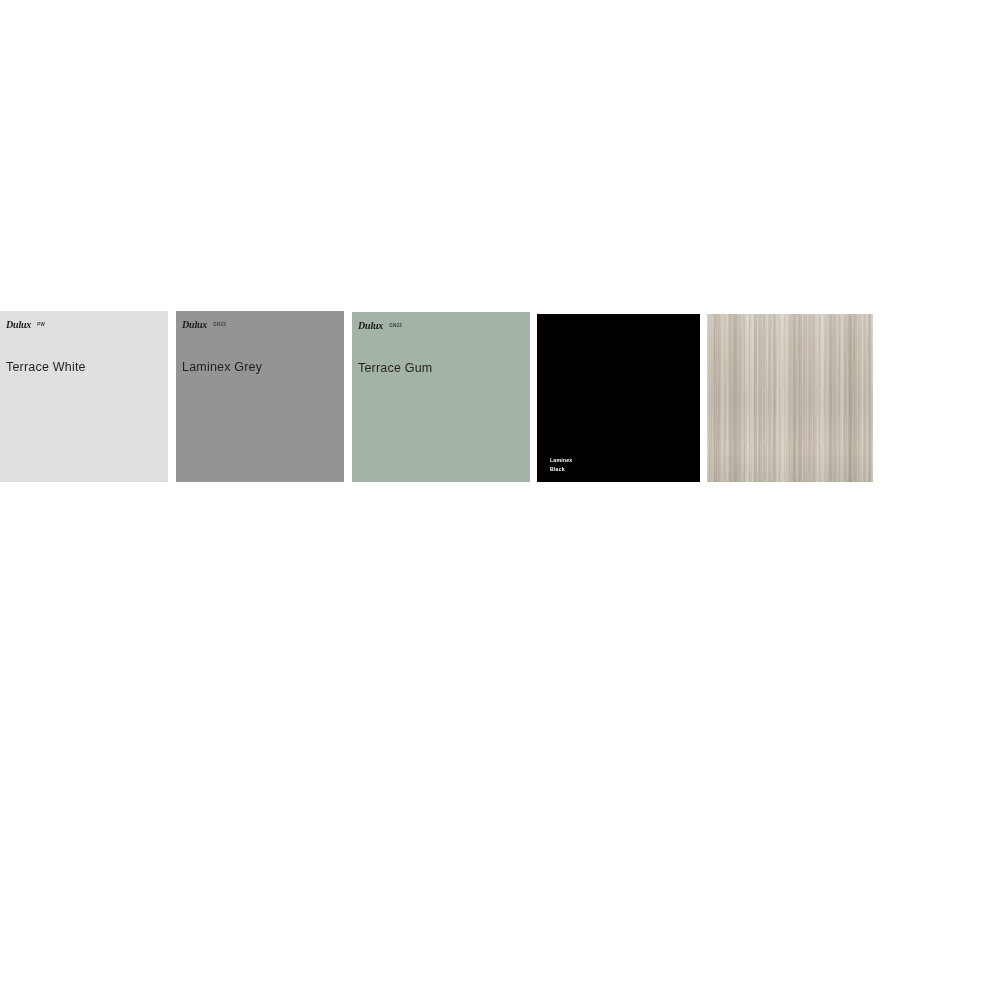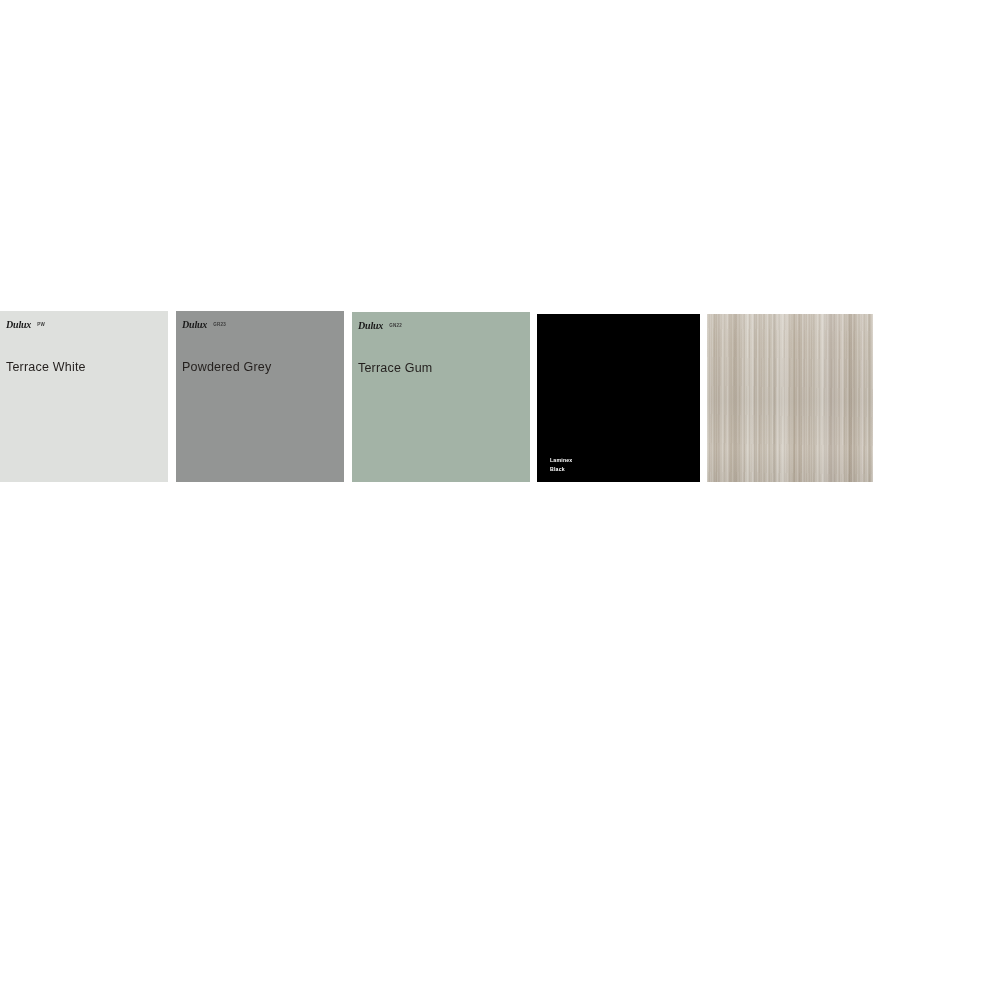--- a/index.html
+++ b/index.html
@@ -138,21 +138,21 @@
     <div class="paint-head">
       <span class="brand">Dulux</span><span class="code">PW</span>
     </div>
     <div class="paint-name">Terrace White</div>
   </div>
 
   <div class="swatch" id="sw1" style="left: 176px; top: 311px; width: 168px; height: 171px; background: rgb(147, 149, 148); color: rgb(35, 31, 29);">
     <div class="paint-head">
       <span class="brand">Dulux</span><span class="code">GR23</span>
     </div>
-    <div class="paint-name">Powdered Grey</div>
+    <div class="paint-name">Laminex Grey</div>
   </div>
 
   <div class="swatch" id="sw2" style="left: 352px; top: 312px; width: 178px; height: 170px; background: rgb(163, 179, 166); color: rgb(35, 31, 29);">
     <div class="paint-head">
       <span class="brand">Dulux</span><span class="code">GN22</span>
     </div>
     <div class="paint-name">Terrace Gum</div>
   </div>
 
   <div class="swatch" id="sw3" style="left: 537px; top: 314px; width: 163px; height: 168px; background: rgb(0, 0, 0); color: rgb(255, 255, 255);">

